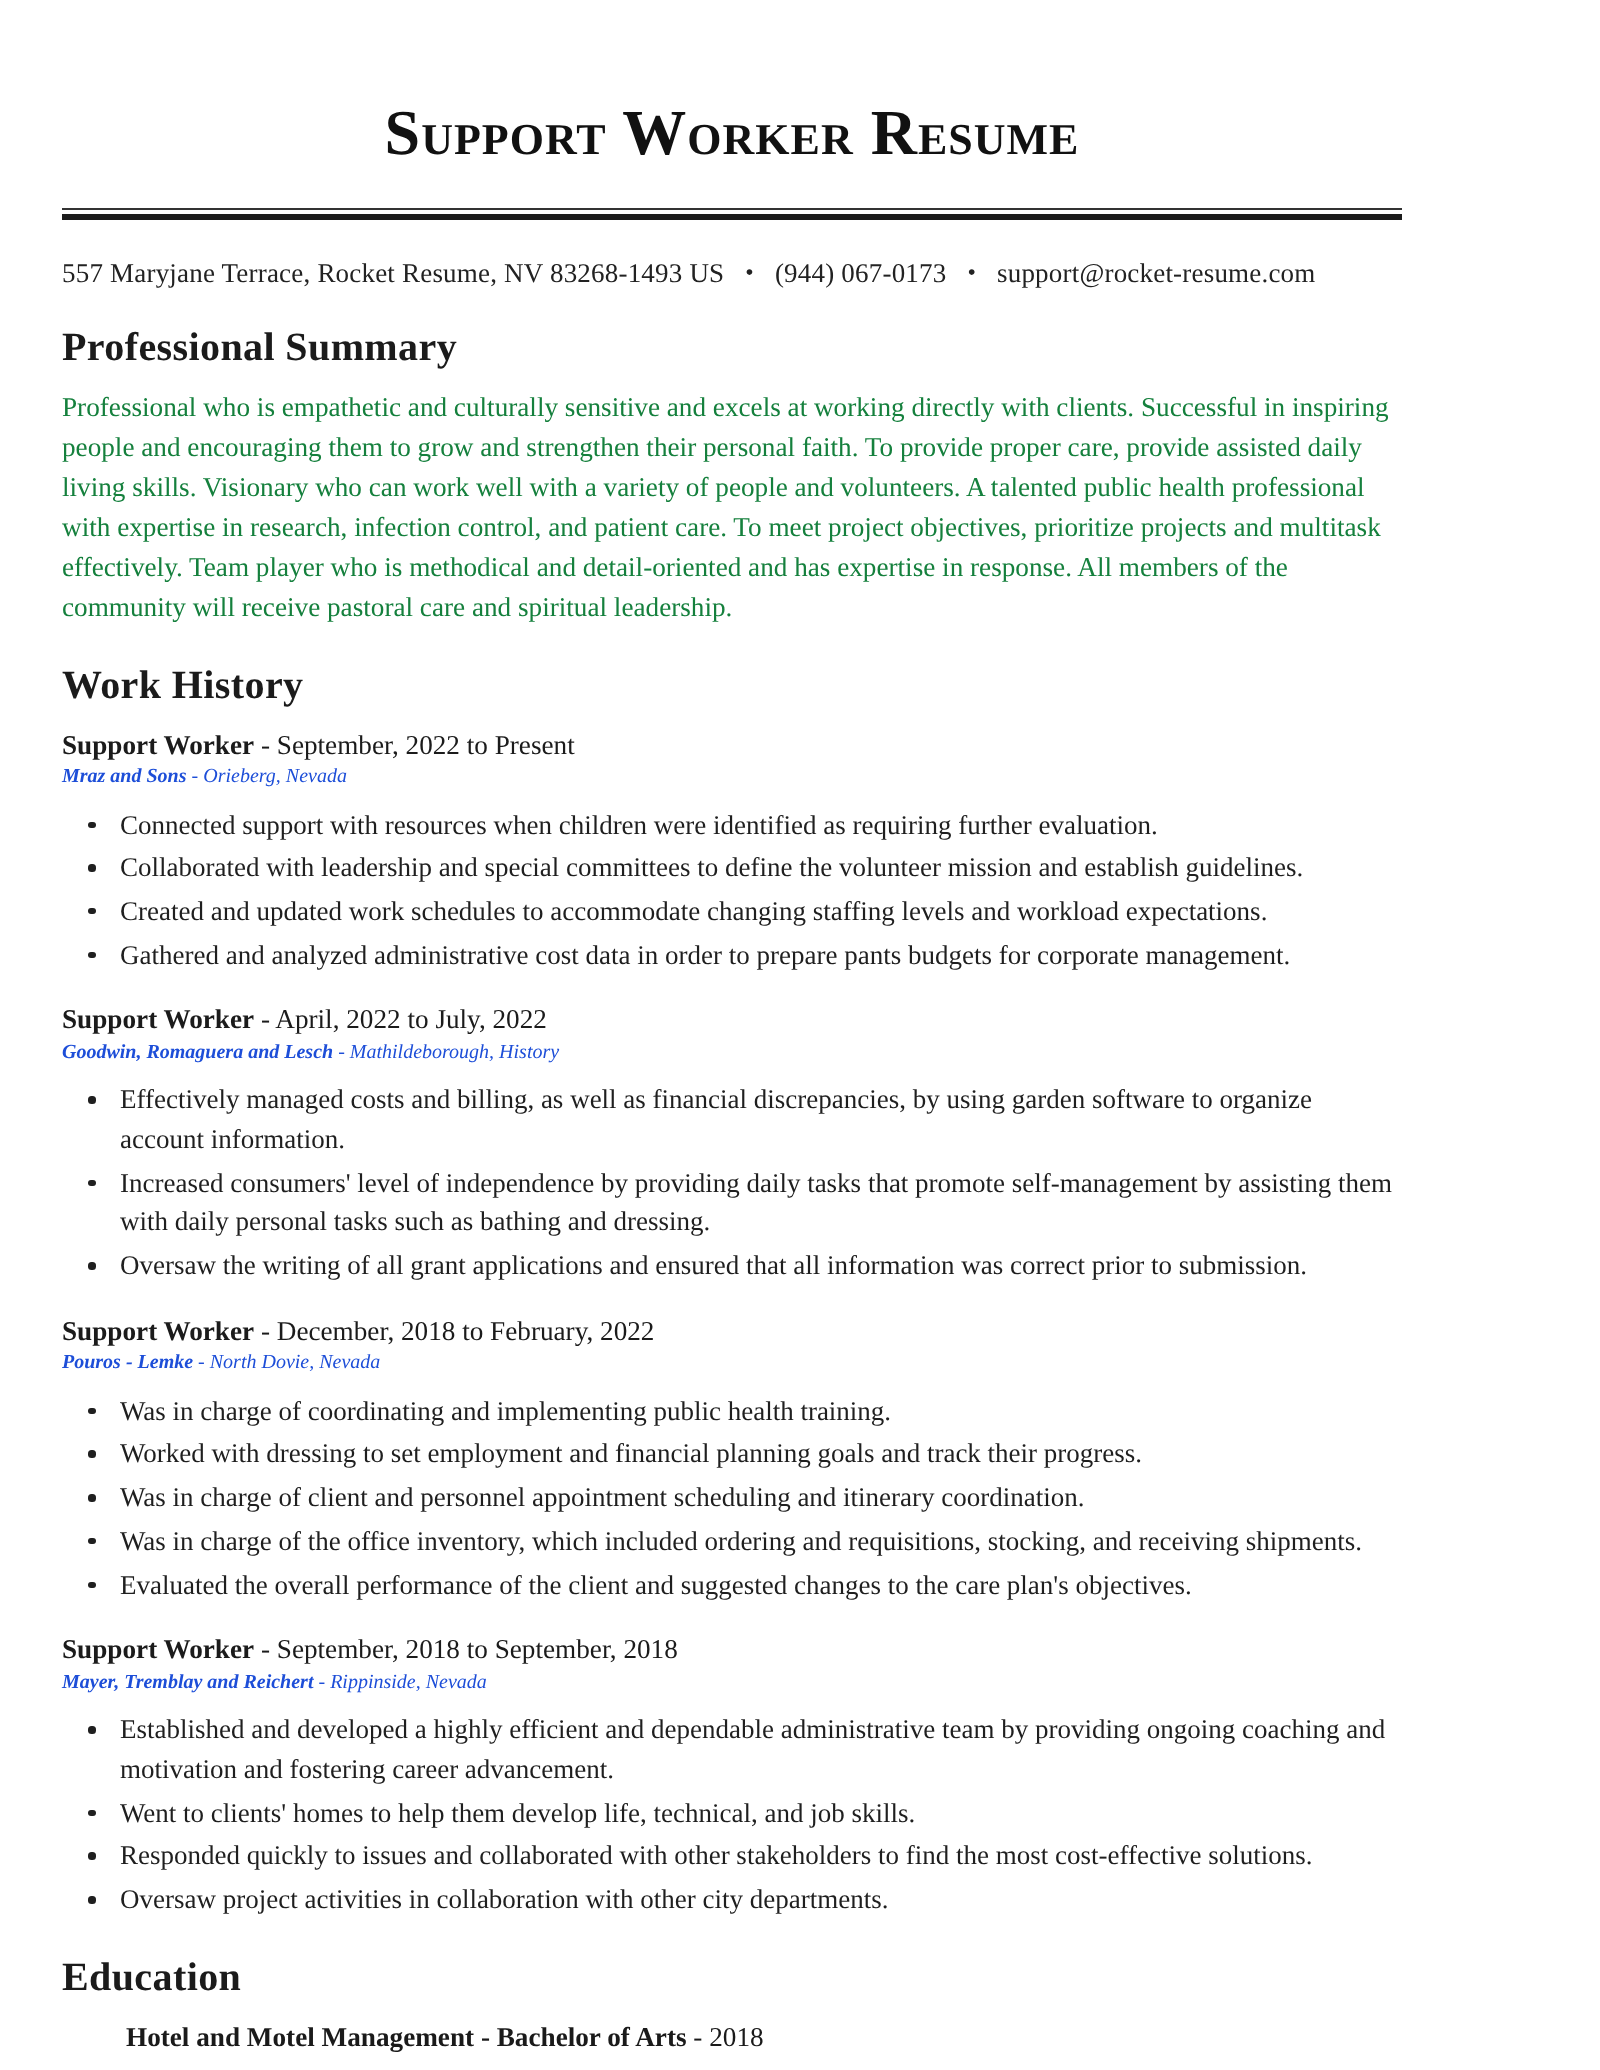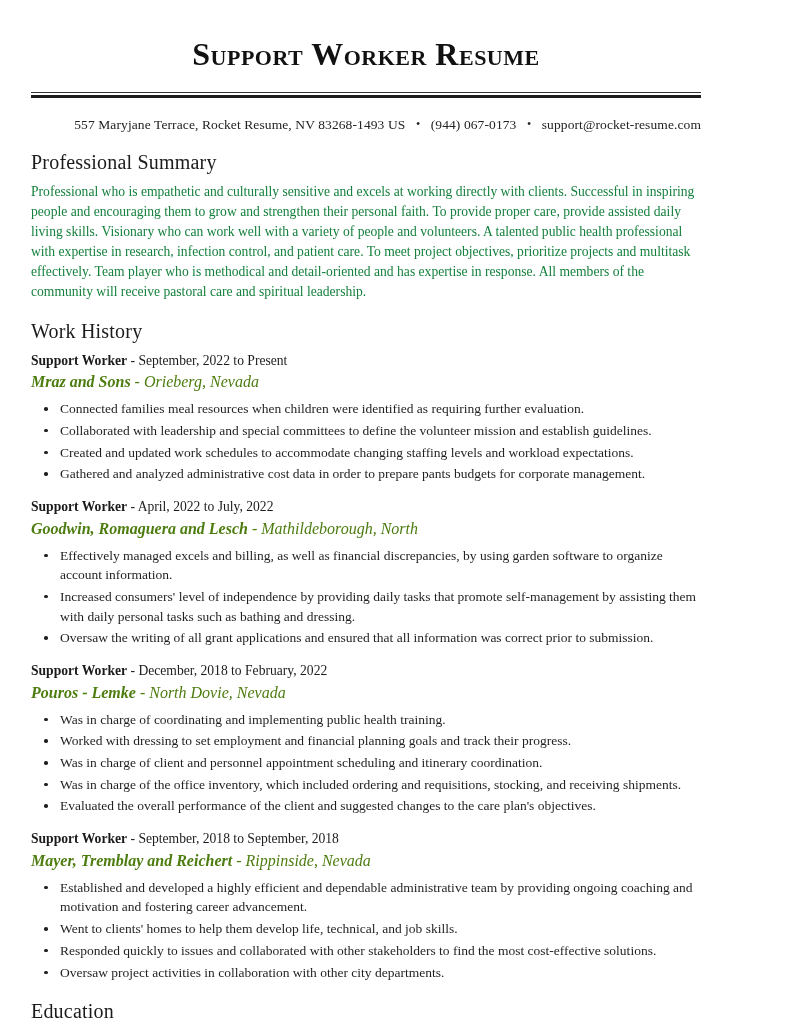--- a/index.html
+++ b/index.html
@@ -12,21 +12,21 @@
     height: 1035px;
     overflow: hidden;
     font-family: "Liberation Serif", "DejaVu Serif", serif;
     color: #1a1a1a;
     -webkit-font-smoothing: antialiased;
   }
   .page {
     width: 732px;
     height: 1035px;
     box-sizing: border-box;
-    padding: 4px 31px;
+    padding: 16px 31px;
     position: relative;
   }
 
   
   .resume-title {
     text-align: center;
     font-size: 32px;
     font-weight: 700;
     font-variant: small-caps;
     letter-spacing: 0.5px;
@@ -36,40 +36,40 @@
     line-height: 1.18;
   }
   .divider {
     margin-top: 18px;
     border-top: 1px solid #333333;
     border-bottom: 3px solid #1c1c1c;
     height: 2px;
     background: #ffffff;
   }
   .contact-line {
-    text-align: right;
+    text-align: left;
     font-size: 13.5px;
     color: #222222;
     margin-top: 19px;
     letter-spacing: 0.1px;
   }
   .contact-sep {
     padding: 0 7px;
     font-size: 12px;
     position: relative;
     top: -1px;
   }
 
   
   .section {
     margin-top: 17px;
   }
   .section-title {
     font-size: 20px;
-    font-weight: 400;
+    font-weight: 700;
     color: #1b1b1b;
     margin: 0 0 7px 0;
     line-height: 1.25;
     letter-spacing: 0.2px;
   }
   .summary-text {
     font-size: 13.6px;
     line-height: 1.47;
     color: #15803d;
     margin: 0;
@@ -91,23 +91,23 @@
   .entry-role {
     font-weight: 700;
   }
   .entry-dash {
     font-weight: 400;
   }
   .entry-dates {
     font-weight: 400;
   }
   .entry-line-2 {
-    font-size: 16px;
+    font-size: 10px;
     line-height: 1.44;
-    color: #4d7c0f;
+    color: #1d4ed8;
   }
   .entry-org {
     font-weight: 700;
     font-style: italic;
   }
   .entry-location {
     font-style: italic;
     font-weight: 400;
   }
 
@@ -181,36 +181,36 @@
     <h2 class="section-title">Work History</h2>
 
     <div class="entry">
       <div class="entry-line-1">
         <span class="entry-role">Support Worker</span><span class="entry-dash"> - </span><span class="entry-dates">September, 2022 to Present</span>
       </div>
       <div class="entry-line-2">
         <span class="entry-org">Mraz and Sons</span><span class="entry-dash"> - </span><span class="entry-location">Orieberg, Nevada</span>
       </div>
       <ul class="bullets">
-        <li>Connected families meal resources when children were identified as requiring further evaluation.</li>
+        <li>Connected support with resources when children were identified as requiring further evaluation.</li>
         <li>Collaborated with leadership and special committees to define the volunteer mission and establish guidelines.</li>
         <li>Created and updated work schedules to accommodate changing staffing levels and workload expectations.</li>
         <li>Gathered and analyzed administrative cost data in order to prepare pants budgets for corporate management.</li>
       </ul>
     </div>
 
     <div class="entry">
       <div class="entry-line-1">
         <span class="entry-role">Support Worker</span><span class="entry-dash"> - </span><span class="entry-dates">April, 2022 to July, 2022</span>
       </div>
       <div class="entry-line-2">
-        <span class="entry-org">Goodwin, Romaguera and Lesch</span><span class="entry-dash"> - </span><span class="entry-location">Mathildeborough, North</span>
-      </div>
-      <ul class="bullets">
-        <li>Effectively managed excels and billing, as well as financial discrepancies, by using garden software to organize account information.</li>
+        <span class="entry-org">Goodwin, Romaguera and Lesch</span><span class="entry-dash"> - </span><span class="entry-location">Mathildeborough, History</span>
+      </div>
+      <ul class="bullets">
+        <li>Effectively managed costs and billing, as well as financial discrepancies, by using garden software to organize account information.</li>
         <li>Increased consumers' level of independence by providing daily tasks that promote self-management by assisting them with daily personal tasks such as bathing and dressing.</li>
         <li>Oversaw the writing of all grant applications and ensured that all information was correct prior to submission.</li>
       </ul>
     </div>
 
     <div class="entry">
       <div class="entry-line-1">
         <span class="entry-role">Support Worker</span><span class="entry-dash"> - </span><span class="entry-dates">December, 2018 to February, 2022</span>
       </div>
       <div class="entry-line-2">

